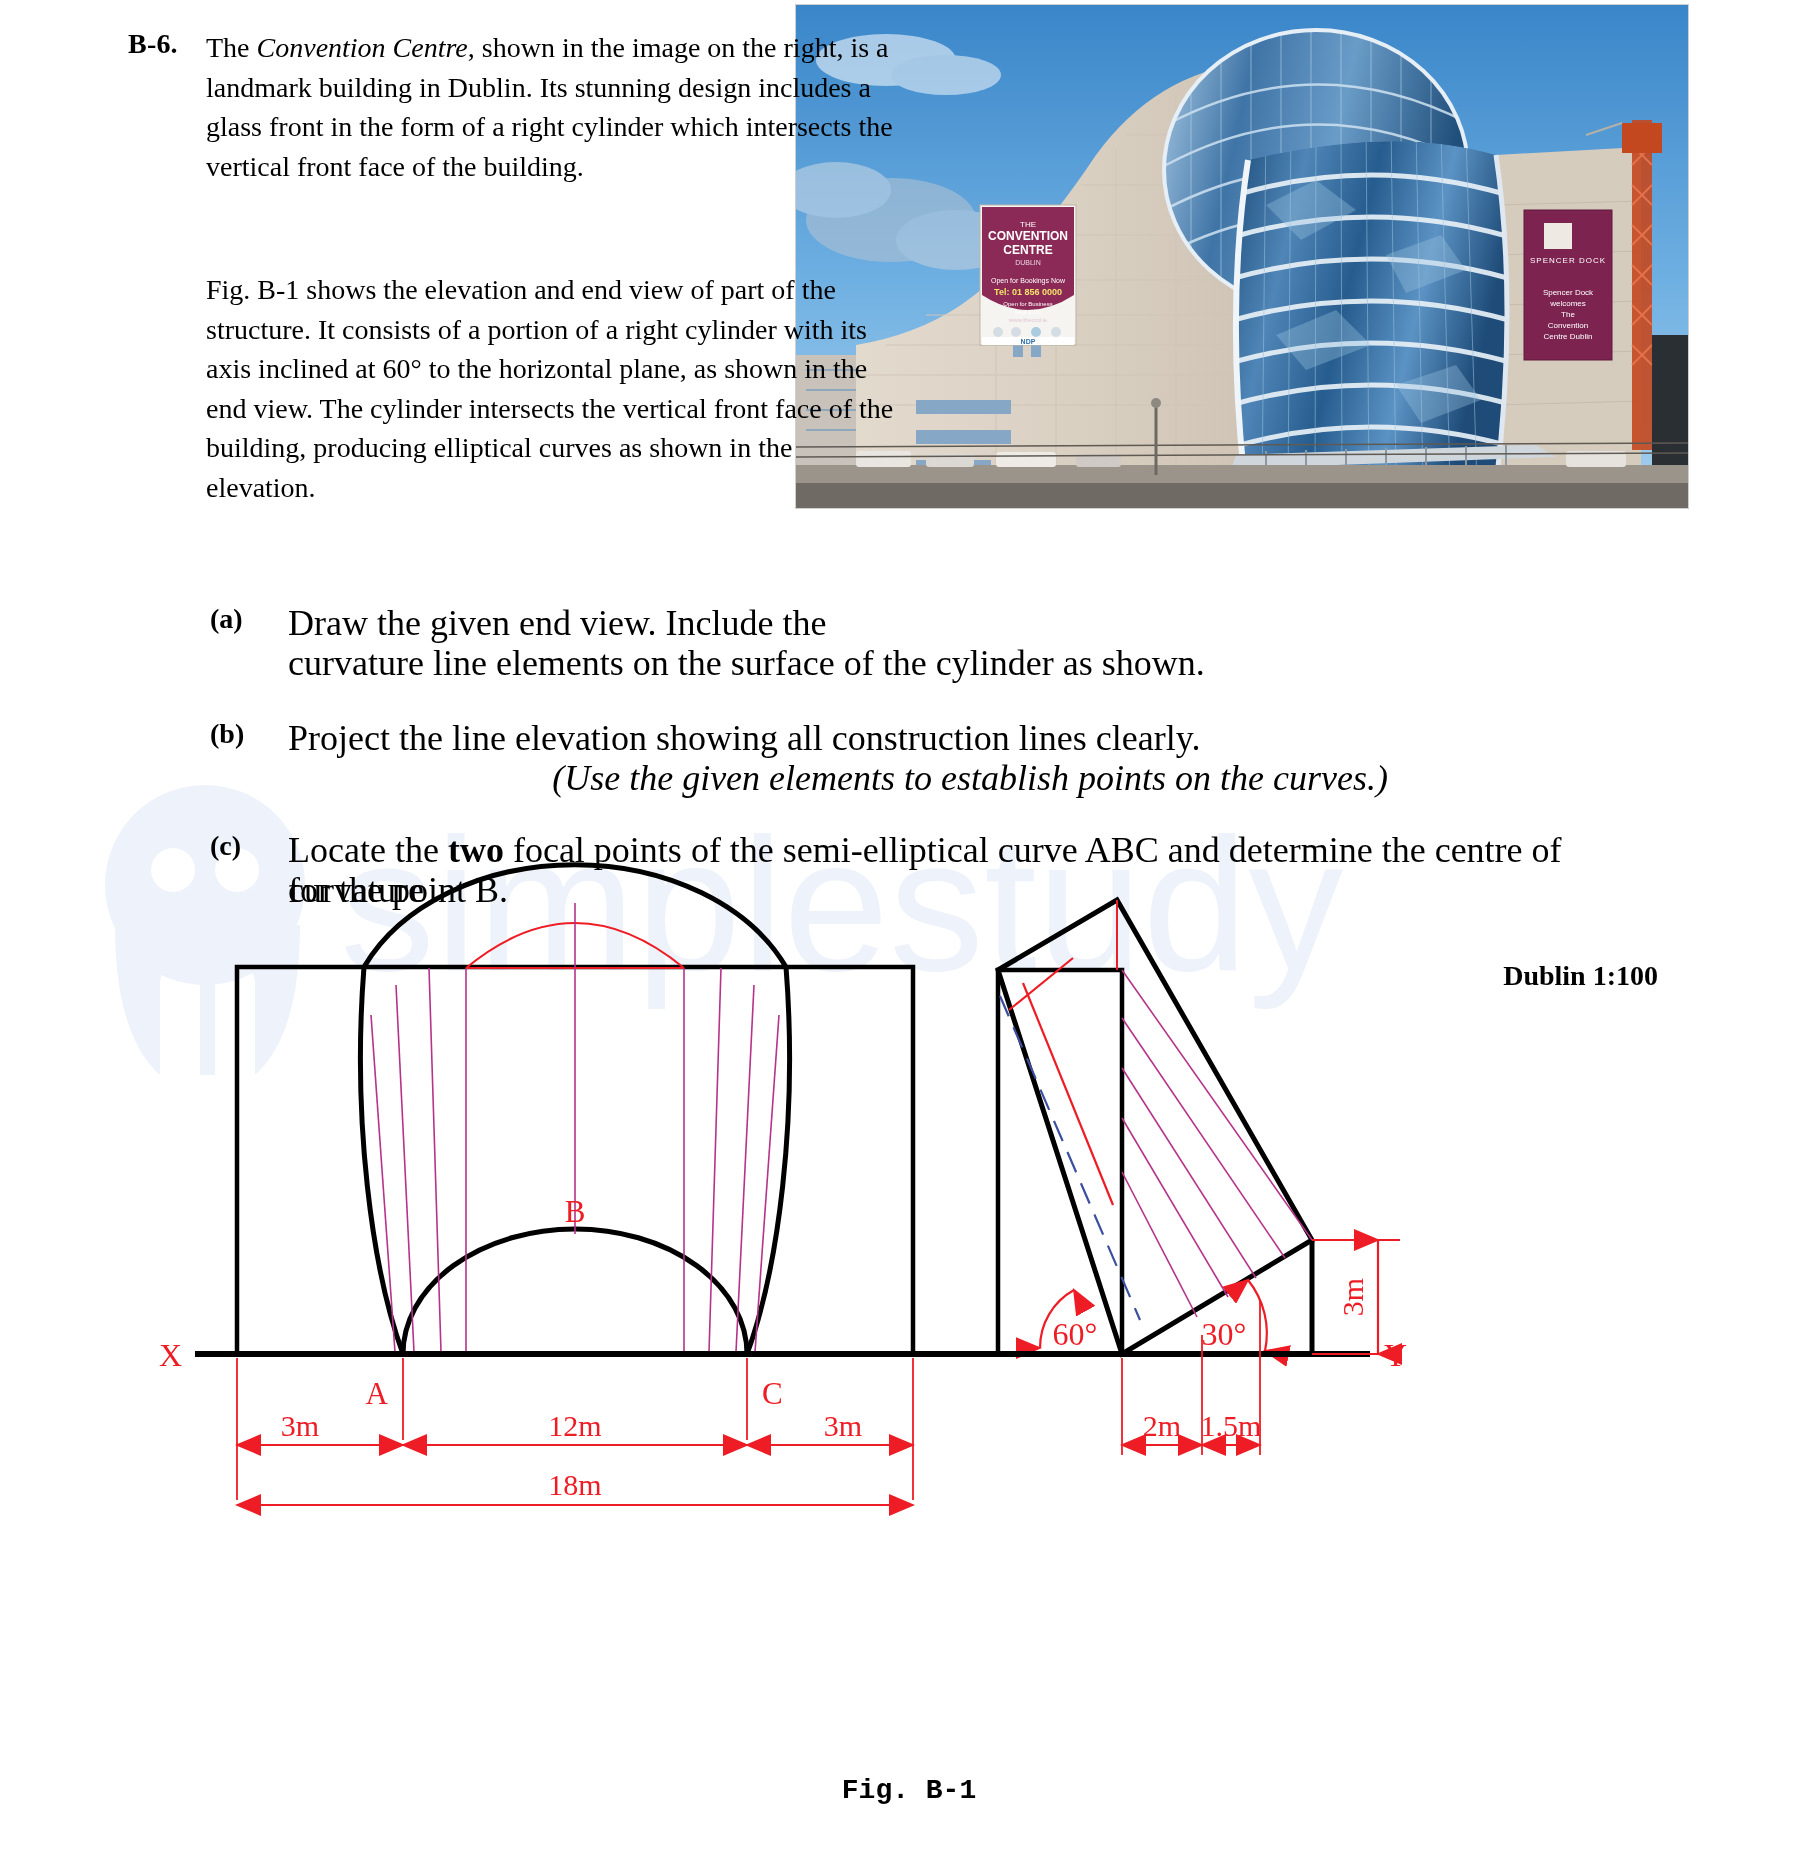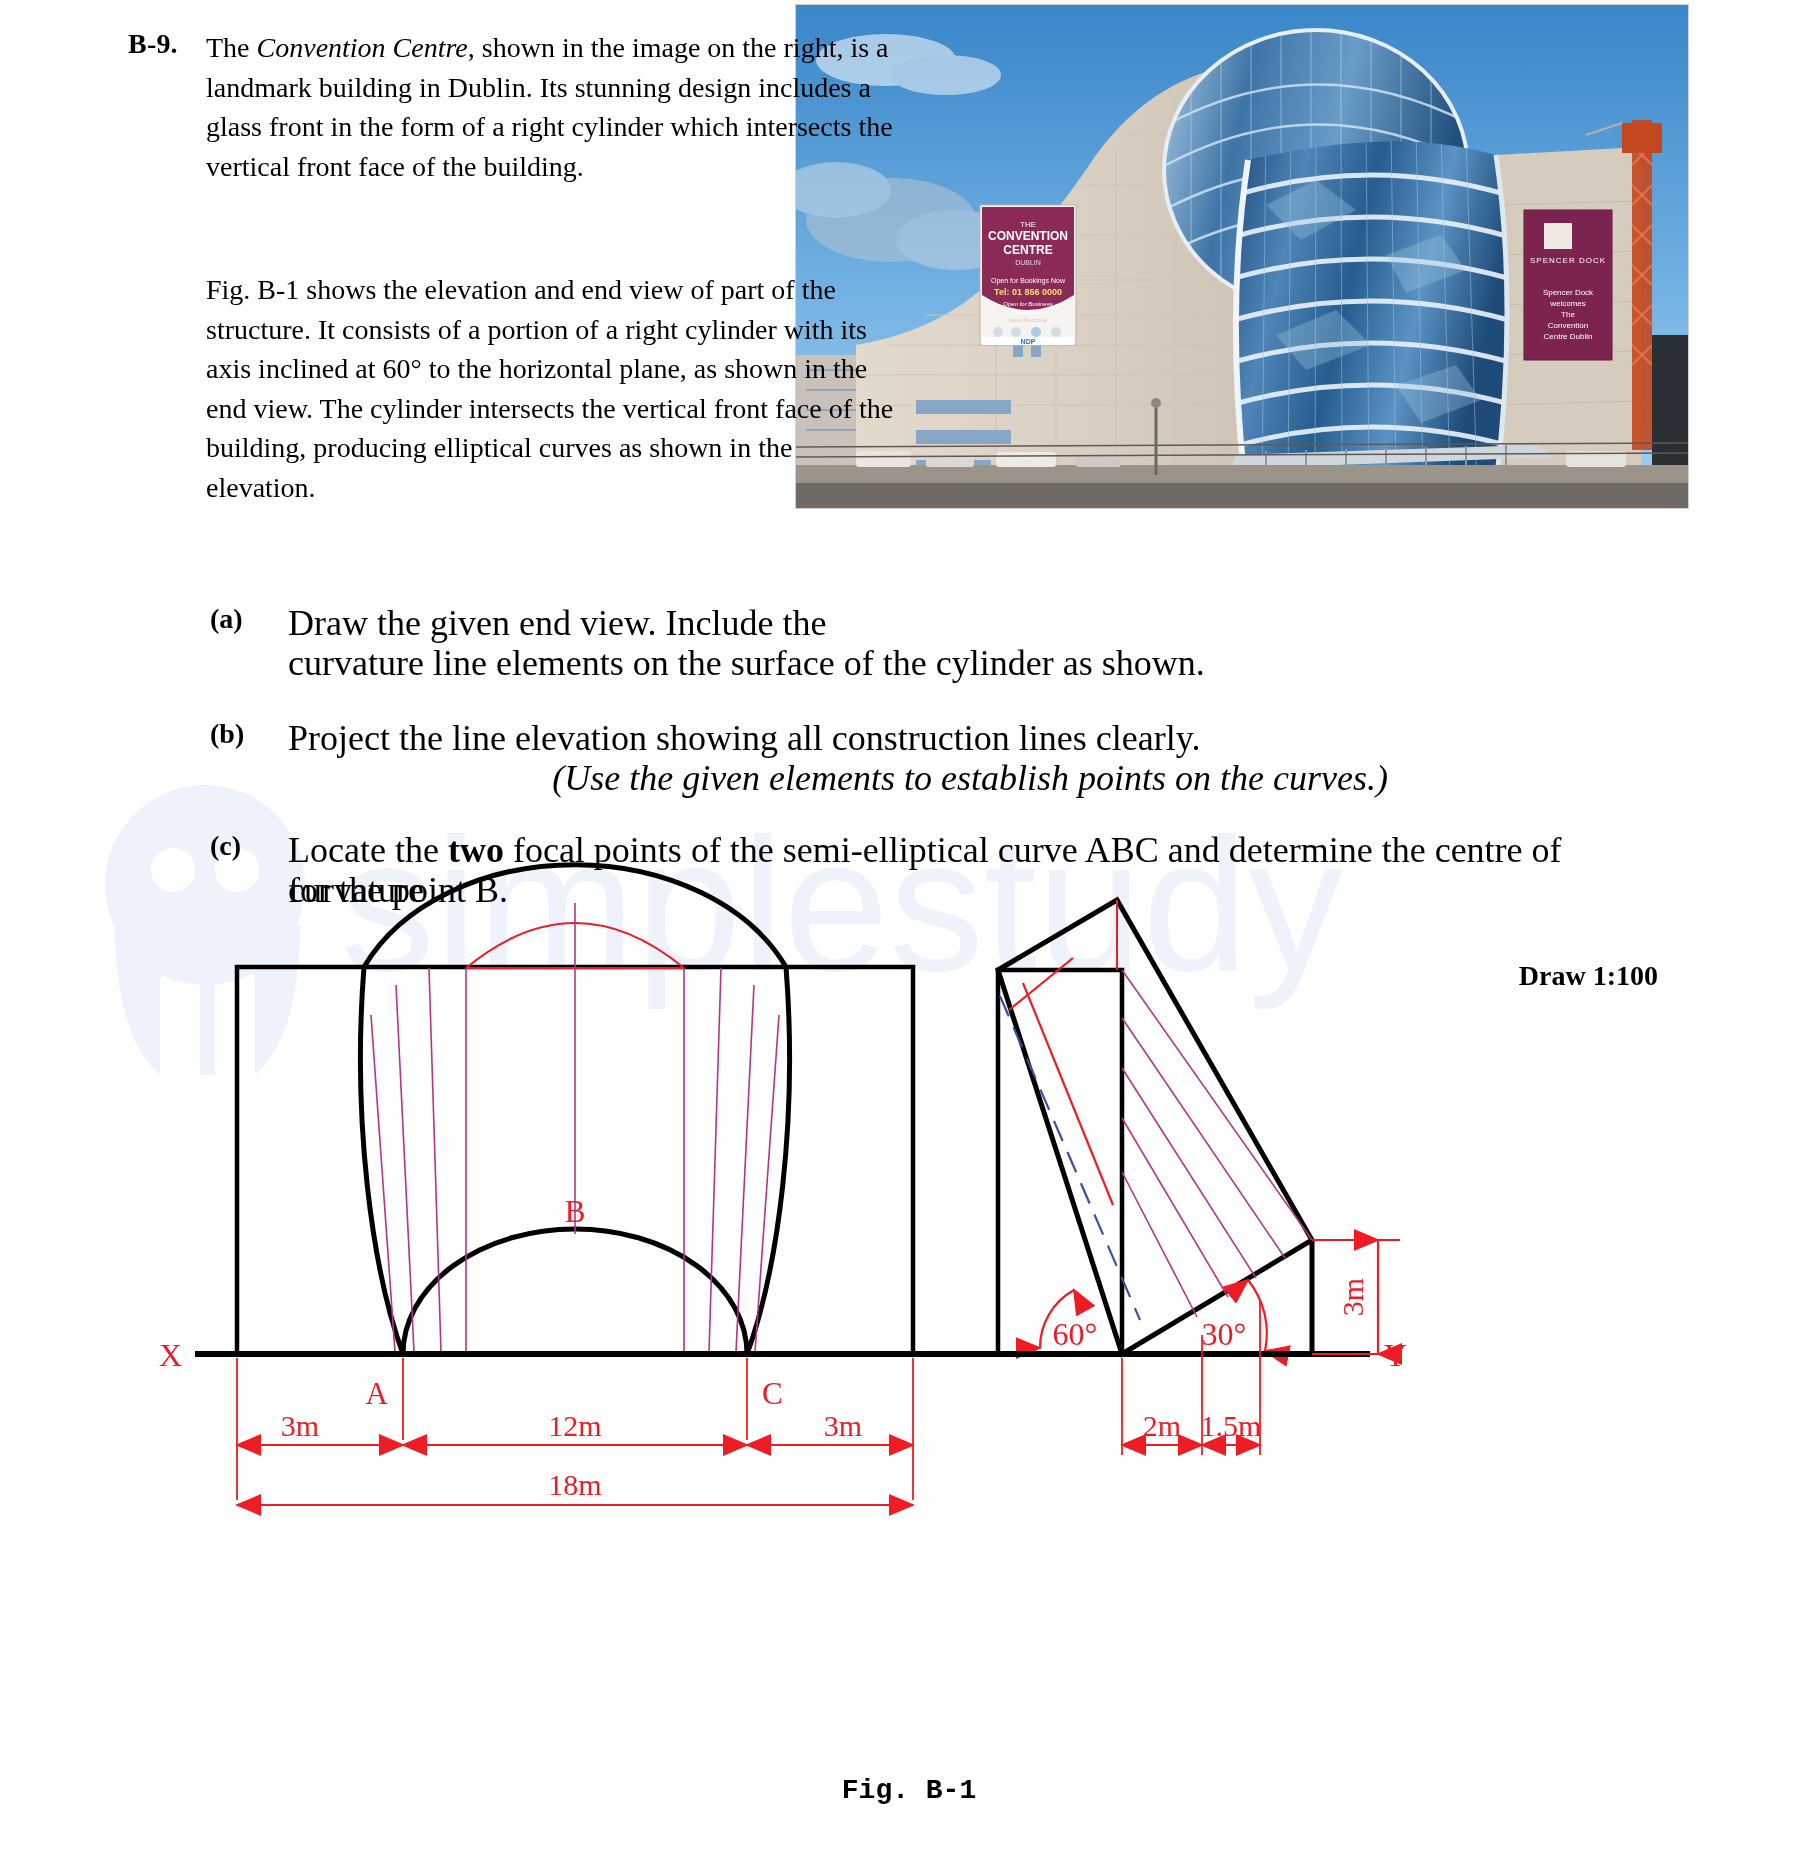--- a/index.html
+++ b/index.html
@@ -342,21 +342,21 @@
     <g stroke="#5f5a54" stroke-width="1.5">
       <line x1="0" y1="442" x2="892" y2="438"></line>
       <line x1="0" y1="452" x2="892" y2="448"></line>
     </g>
     <line x1="360" y1="400" x2="360" y2="470" stroke="#6c6862" stroke-width="3"></line>
     <circle cx="360" cy="398" r="5" fill="#8d8981"></circle>
   </svg>
 </div>
 
 <div id="qwrap">
-  <div class="q-head">B-9.</div>
+  <div class="q-head">B-6.</div>
 
   <div class="q-para" id="para1">
     <span>The </span><span class="ital">Convention Centre</span><span>, shown in the image on the right, is a landmark building in Dublin. Its stunning design includes a glass front in the form of a right cylinder which intersects the vertical front face of the building.</span>
   </div>
 
   <div class="q-para" id="para2">Fig. B-1 shows the elevation and end view of part of the structure.  It consists of a portion of a right cylinder with its axis inclined at 60° to the horizontal plane, as shown in the end view. The cylinder intersects the vertical front face of the building, producing elliptical curves as shown in the elevation.</div>
 
   <div class="q-label" style="left:210px; top:603px;">(a)</div>
   <div class="q-body" style="left:268px; top:603px; width:700px;">Draw the given end view.  Include the</div>
   <div class="q-body" style="left:268px; top:643px; width:1100px;">curvature line elements on the surface of the cylinder as shown.</div>
@@ -365,21 +365,21 @@
   <div class="q-body" style="left:268px; top:718px; width:1100px;">Project the line elevation showing all construction lines clearly.</div>
   <div class="q-body ital" style="left:268px; top:758px; width:1100px;text-align:right;">(Use the given elements to establish points on the curves.)</div>
 
   <div class="q-label" style="left:210px; top:830px;">(c)</div>
   <div class="q-body" style="left:268px; top:830px; width:1340px;">
     <span>Locate the </span><b>two</b><span> focal points of the semi-elliptical curve ABC and determine the centre of curvature</span>
   </div>
   <div class="q-body" style="left:268px; top:870px; width:1100px;">for the point B.</div>
 </div>
 
-<div class="scale-label">Draw 1:100</div>
+<div class="scale-label">Dublin 1:100</div>
 <div class="fig-label">Fig. B-1</div>
 
 <div id="drawing">
 <svg width="1818" height="1052" viewBox="0 0 1818 1052" xmlns="http://www.w3.org/2000/svg">
   <defs>
     <marker id="arrR" markerWidth="12" markerHeight="10" refX="11" refY="5" orient="auto">
       <polygon points="0,0 12,5 0,10" fill="#ee1c24"></polygon>
     </marker>
     <marker id="arrL" markerWidth="12" markerHeight="10" refX="1" refY="5" orient="auto">
       <polygon points="12,0 0,5 12,10" fill="#ee1c24"></polygon>

